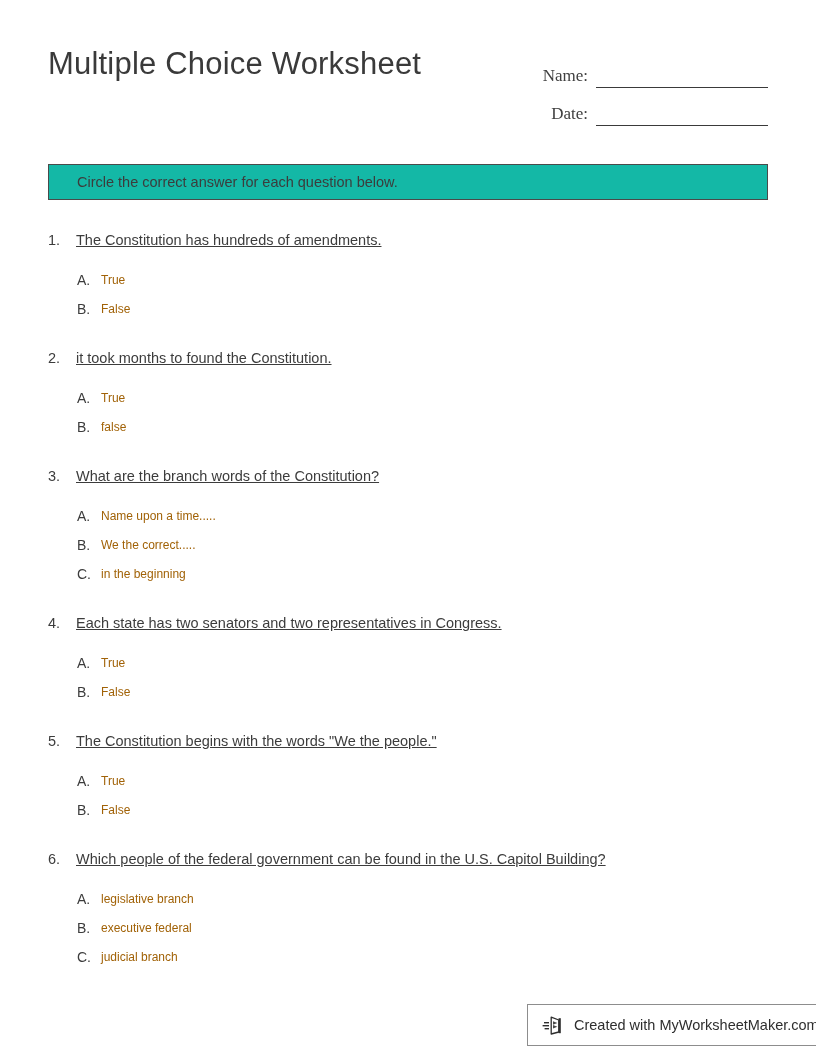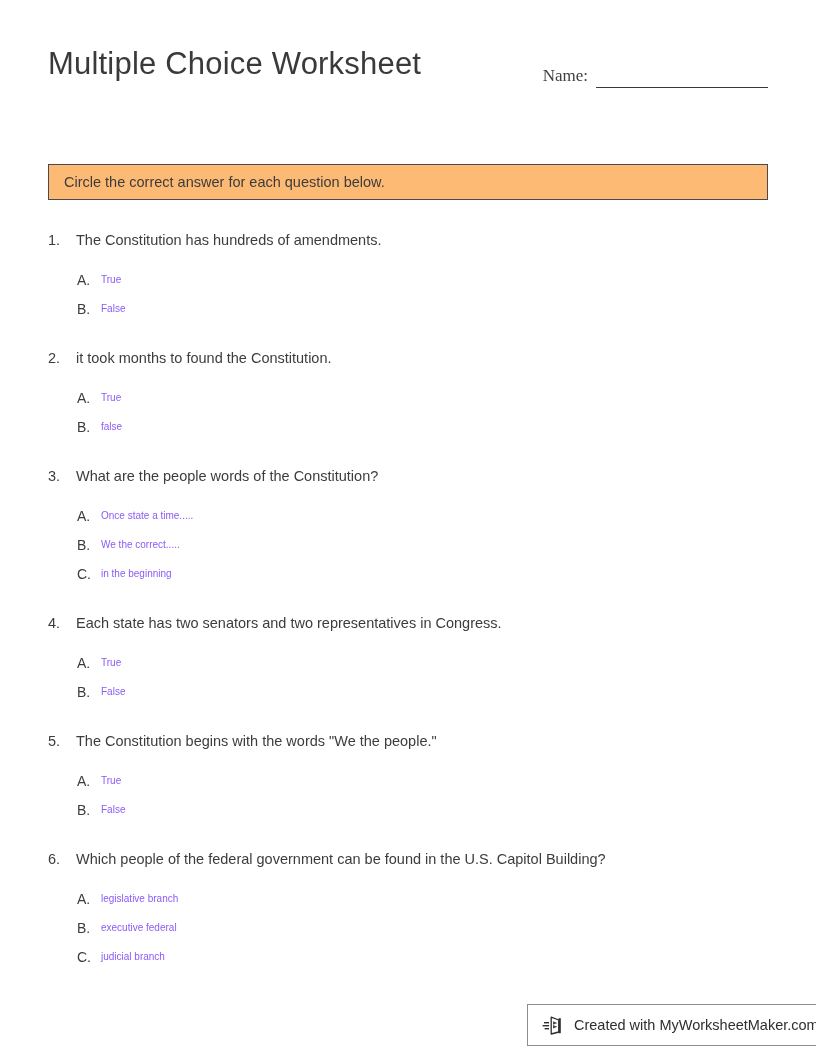--- a/index.html
+++ b/index.html
@@ -75,22 +75,22 @@
   .instruction-box {
     position: absolute;
     left: 48px;
     top: 164px;
     width: 720px;
     height: 36px;
     border: 1.3px solid #4a4a4a;
     box-sizing: border-box;
     display: flex;
     align-items: center;
-    padding-left: 15px;
-    background: #fdba74;
+    padding-left: 28px;
+    background: #14b8a6;
   }
   .instruction-text {
     font-size: 14.5px;
     color: #3c3c3c;
     line-height: 18px;
   }
 
   
   .questions {
     position: absolute;
@@ -109,20 +109,21 @@
     width: 28px;
     flex: 0 0 28px;
     font-size: 14.5px;
     line-height: 19px;
     color: #3c3c3c;
   }
   .question-text {
     font-size: 14.5px;
     line-height: 19px;
     color: #3c3c3c;
+    text-decoration: underline;
   }
   .options {
     margin-top: 21px;
     padding-left: 29px;
   }
   .option-row {
     display: flex;
     align-items: flex-start;
     margin-bottom: 11px;
   }
@@ -130,23 +131,23 @@
     margin-bottom: 0;
   }
   .option-letter {
     width: 24px;
     flex: 0 0 24px;
     font-size: 14px;
     line-height: 18px;
     color: #3c3c3c;
   }
   .option-text {
-    font-size: 10px;
+    font-size: 12px;
     line-height: 18px;
-    color: #8b5cf6;
+    color: #a16207;
   }
 
   
   .footer-badge {
     position: absolute;
     left: 527px;
     top: 1004px;
     width: 312px;
     height: 42px;
     border: 1.2px solid #8d8d8d;
@@ -176,20 +177,24 @@
 <div class="page">
 
   <div class="header">
     <div class="worksheet-title">Multiple Choice Worksheet</div>
 
     <div class="fields">
       <div class="field-row">
         <div class="field-label">Name:</div>
         <div class="field-line"></div>
       </div>
+      <div class="field-row">
+        <div class="field-label">Date:</div>
+        <div class="field-line"></div>
+      </div>
     </div>
   </div>
 
   <div class="instruction-box">
     <div class="instruction-text">Circle the correct answer for each question below.</div>
   </div>
 
   <div class="questions" id="questions-container">
       <div class="question-block">
         <div class="question-line">
@@ -219,26 +224,26 @@
           </div>
           <div class="option-row">
             <div class="option-letter">B.</div>
             <div class="option-text">false</div>
           </div>
         </div>
       </div>
       <div class="question-block">
         <div class="question-line">
           <div class="question-number">3.</div>
-          <div class="question-text">What are the people words of the Constitution?</div>
-        </div>
-        <div class="options">
-          <div class="option-row">
-            <div class="option-letter">A.</div>
-            <div class="option-text">Once state a time.....</div>
+          <div class="question-text">What are the branch words of the Constitution?</div>
+        </div>
+        <div class="options">
+          <div class="option-row">
+            <div class="option-letter">A.</div>
+            <div class="option-text">Name upon a time.....</div>
           </div>
           <div class="option-row">
             <div class="option-letter">B.</div>
             <div class="option-text">We the correct.....</div>
           </div>
           <div class="option-row">
             <div class="option-letter">C.</div>
             <div class="option-text">in the beginning</div>
           </div>
         </div>

